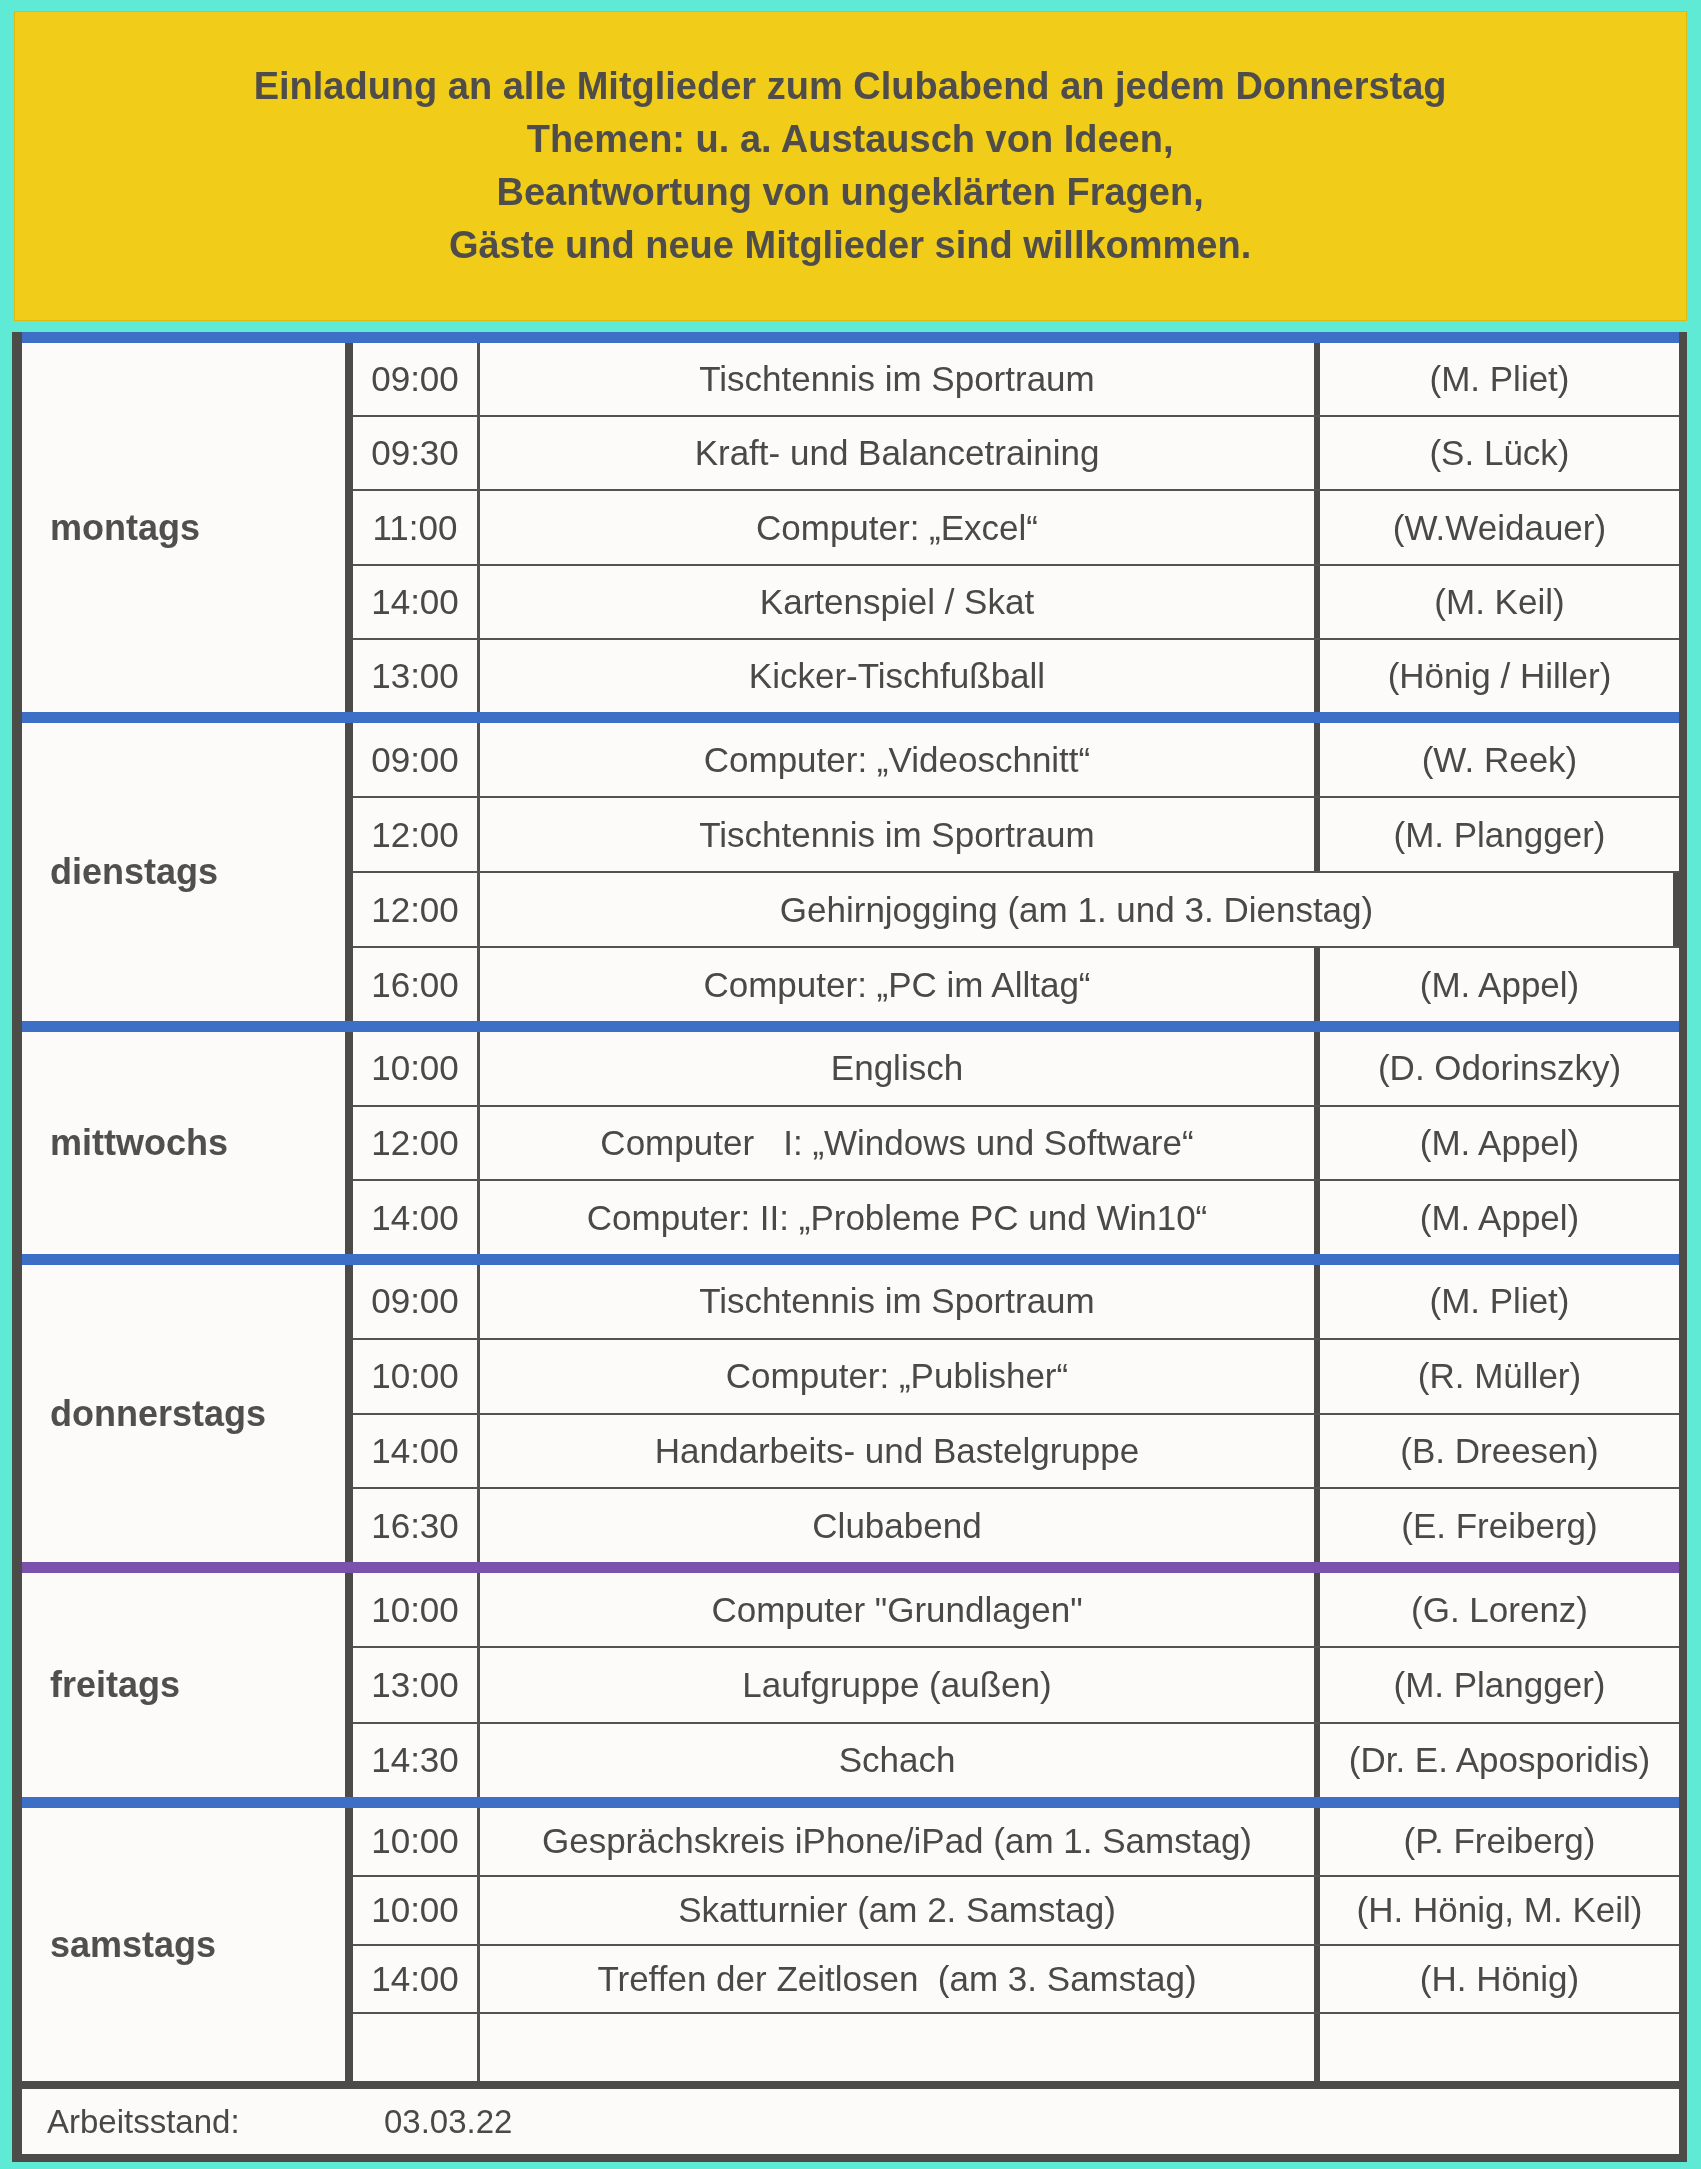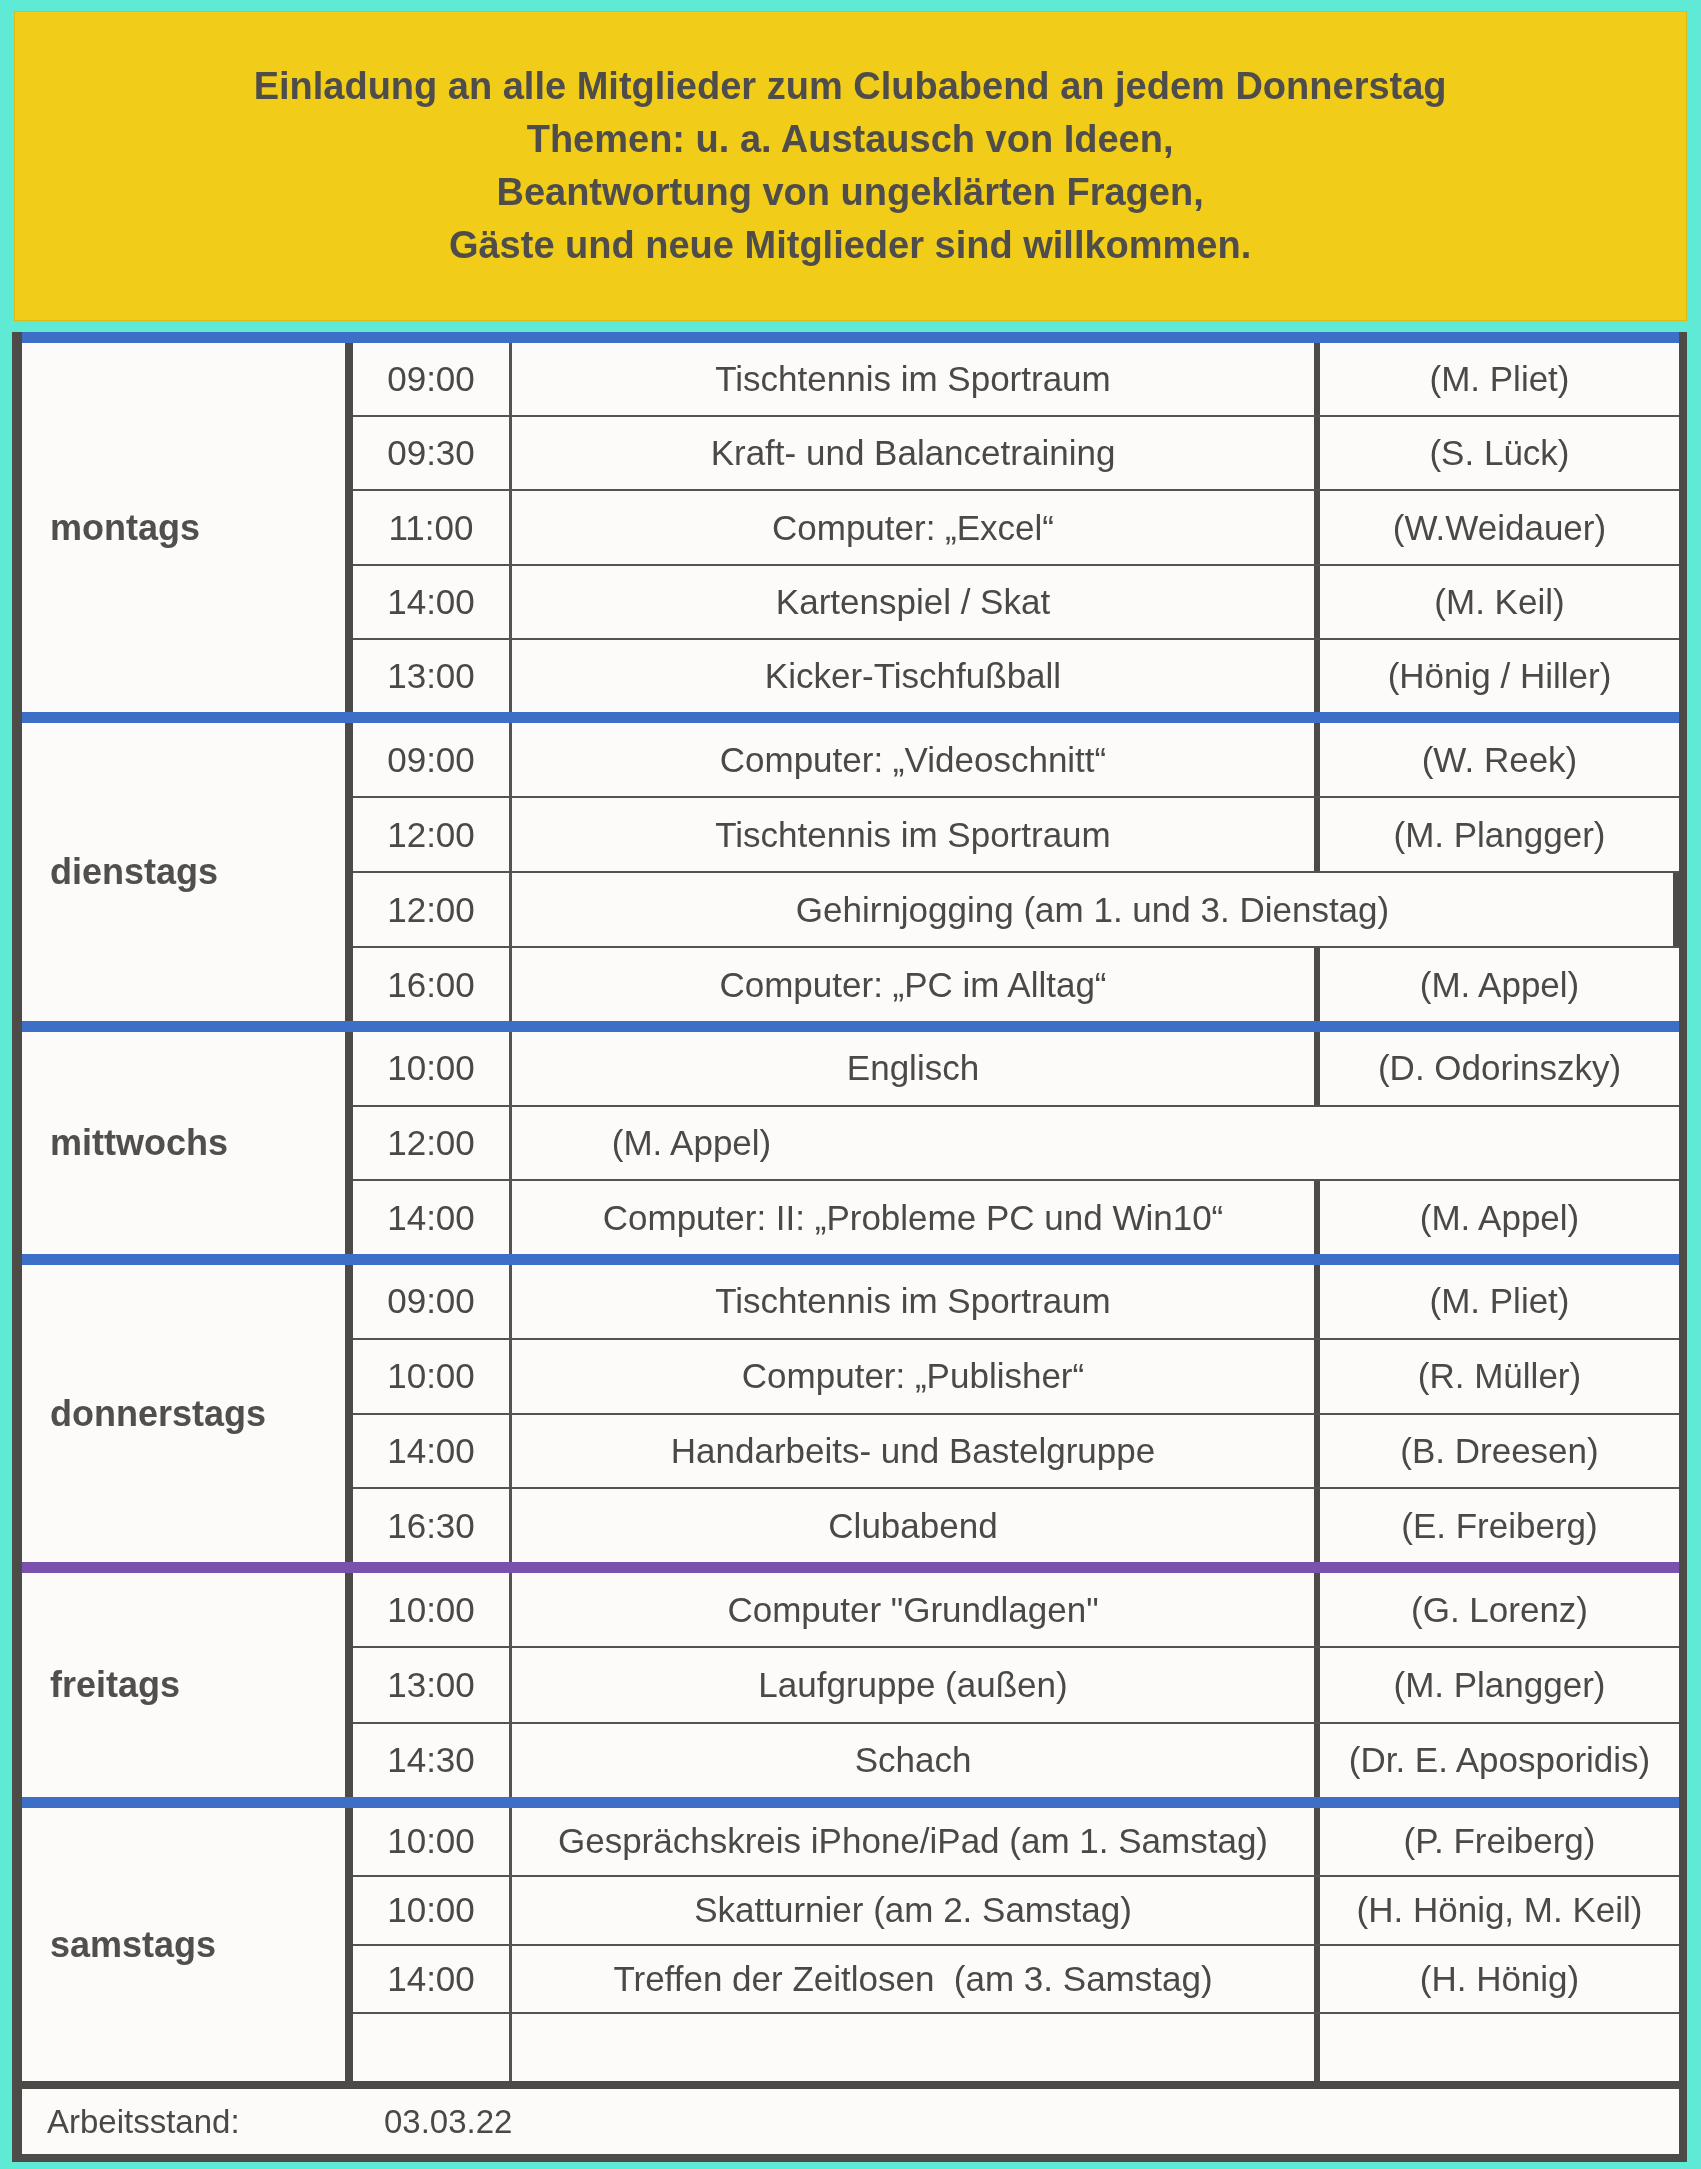--- a/index.html
+++ b/index.html
@@ -26,21 +26,21 @@
   .h5{height:369px}.h4a{height:298px}.h3a{height:222px}.h4b{height:297px}.h3b{height:224px}.h4c{height:273px}
   .day{
     width:331px;box-sizing:border-box;border-right:8.5px solid #4D4B48;
     display:flex;align-items:center;padding-left:28px;
     font-weight:bold;font-size:36px;color:#504F4D;
   }
   .rows{flex:1;display:flex;flex-direction:column;}
   .row{flex:1;display:flex;align-items:stretch;min-height:0;}
   .row + .row{border-top:2.5px solid #55534F;}
   .cell{display:flex;align-items:center;justify-content:center;font-size:35px;color:#4A4947;}
-  .time{width:159px;box-sizing:border-box;border-right:3.4px solid #55534F;}
+  .time{width:127px;box-sizing:border-box;border-right:3.4px solid #55534F;}
   .act{flex:1;box-sizing:border-box;border-right:6.8px solid #4D4B48;white-space:pre-wrap;text-align:center;}
   .person{width:359px;}
 
   
   .footer{
     display:flex;align-items:center;height:81px;box-sizing:border-box;
     border-top:8.5px solid #4D4B48;border-bottom:8.5px solid #4D4B48;
     font-size:33px;color:#4A4947;
   }
   .footer .flabel{padding-left:25px;width:337px;}
@@ -122,20 +122,21 @@
     <div class="block h3a">
       <div class="day">mittwochs</div>
       <div class="rows">
         <div class="row">
           <div class="cell time">10:00</div>
           <div class="cell act">Englisch</div>
           <div class="cell person">(D. Odorinszky)</div>
         </div>
         <div class="row">
           <div class="cell time">12:00</div>
+          <div class="cell act">Computer   I: „Windows und Software“</div>
           <div class="cell person">(M. Appel)</div>
         </div>
         <div class="row">
           <div class="cell time">14:00</div>
           <div class="cell act">Computer: II: „Probleme PC und Win10“</div>
           <div class="cell person">(M. Appel)</div>
         </div>
       </div>
     </div>
     <div class="sep" style="background:#3E6FC7;"></div>

